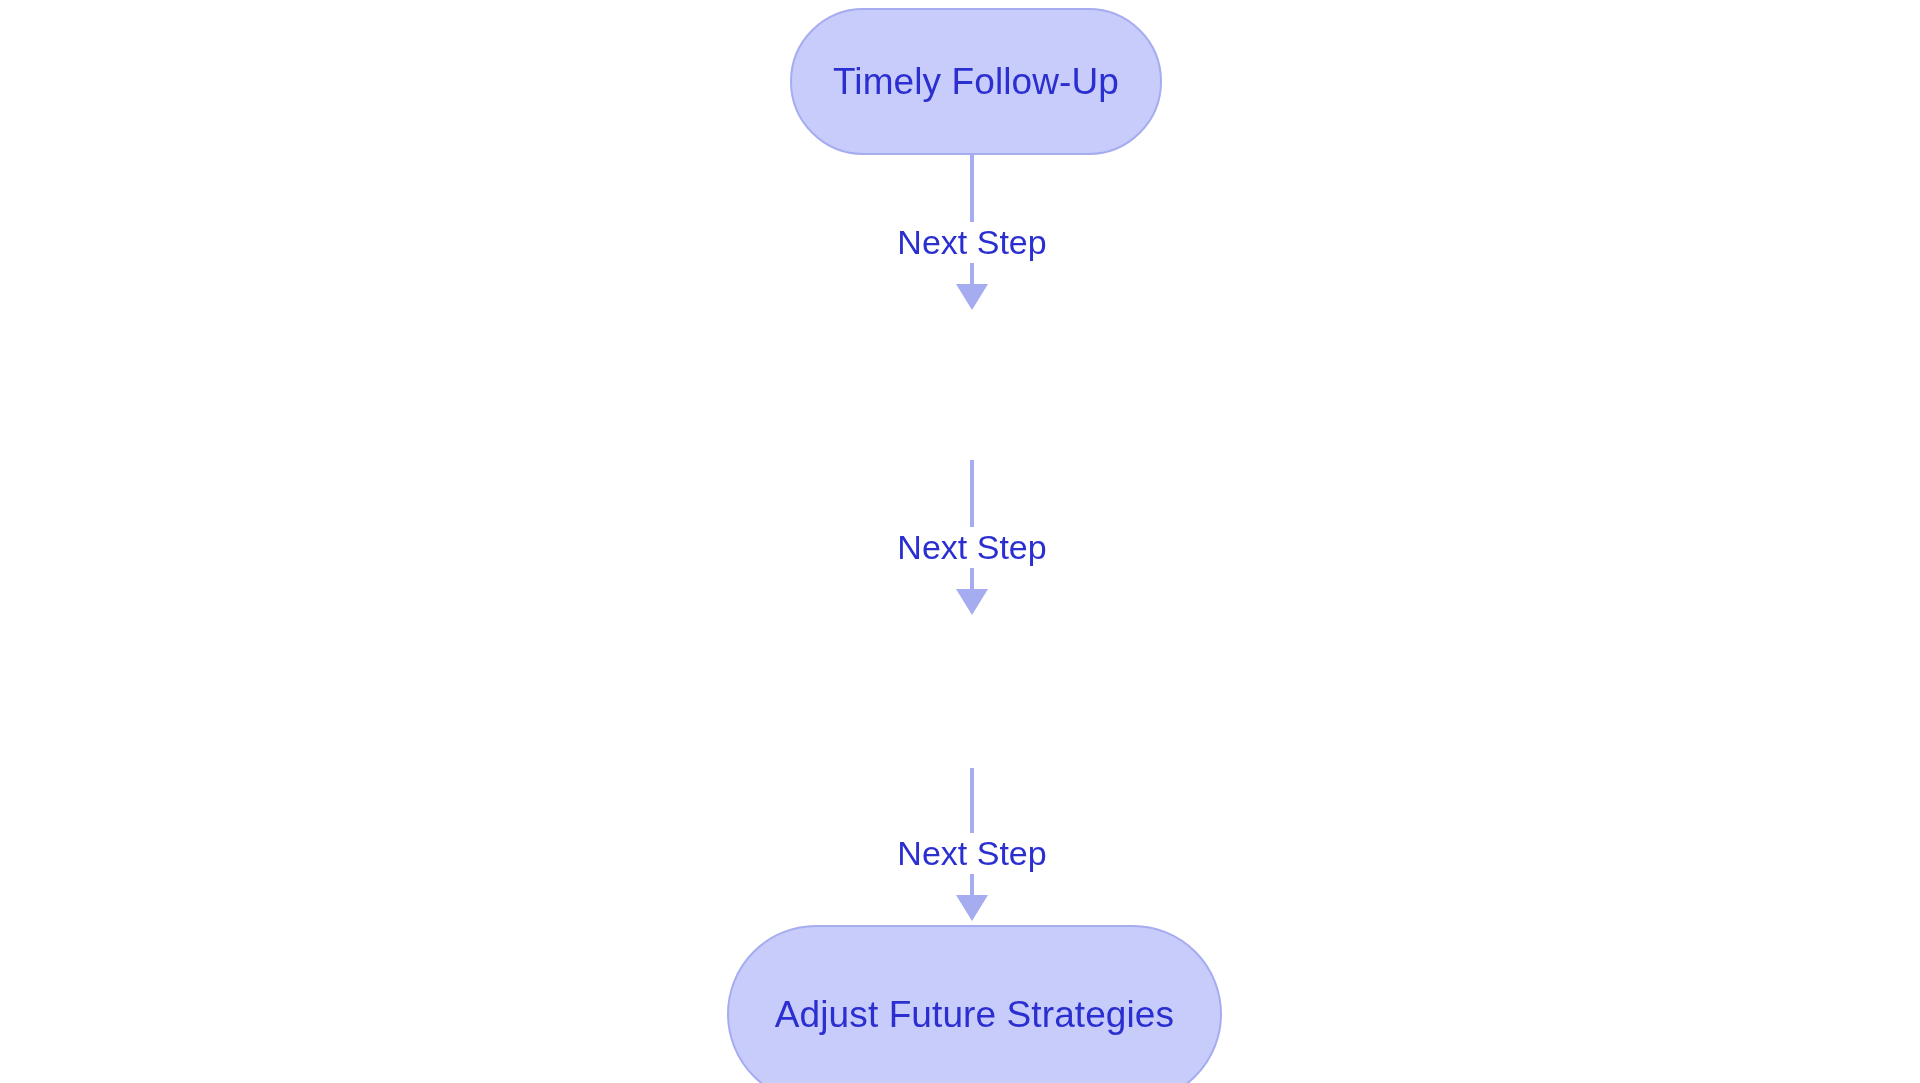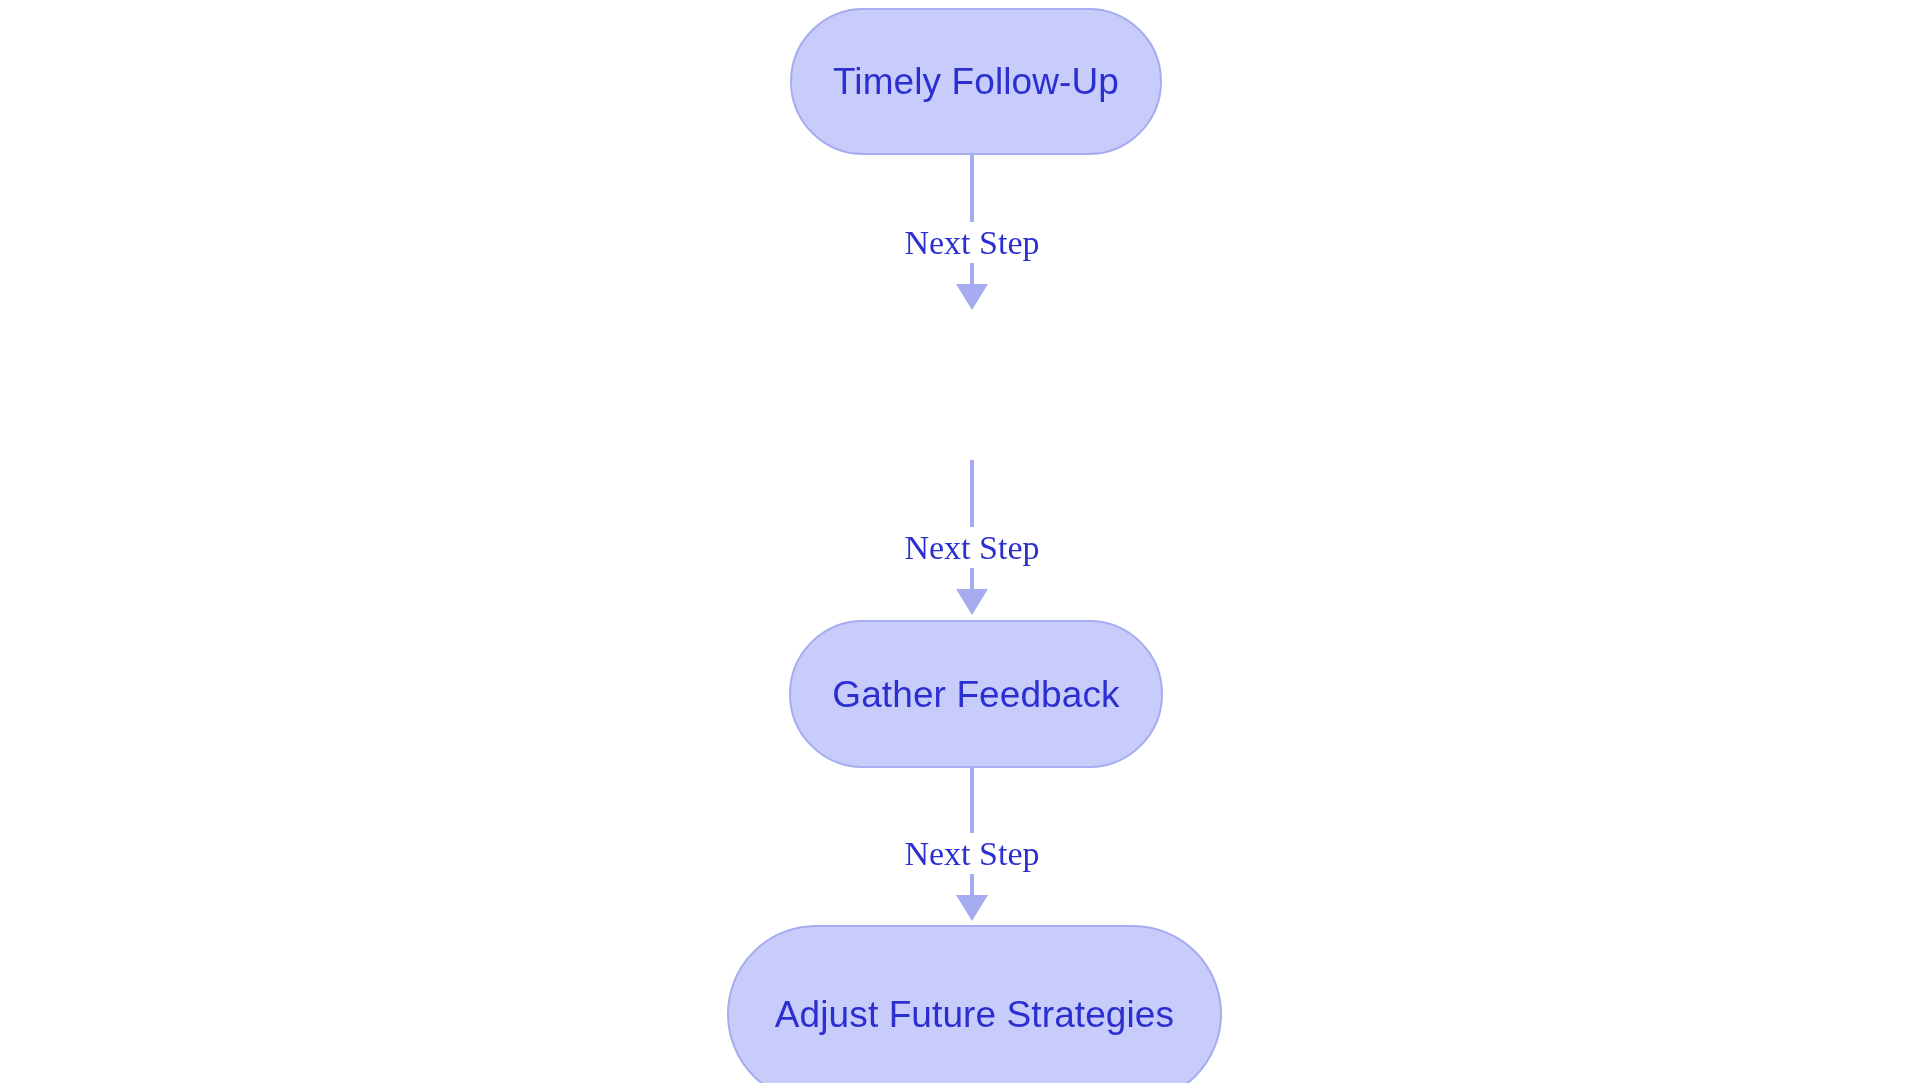--- a/index.html
+++ b/index.html
@@ -89,21 +89,21 @@
   #edge-arrow-1 { top: 284px; }
   #edge-line-2 { top: 460px; height: 145px; }
   #edge-arrow-2 { top: 589px; }
   #edge-line-3 { top: 768px; height: 146px; }
   #edge-arrow-3 { top: 895px; }
 
   
   .edge-label {
     position: absolute;
     color: #2b2fd0;
-    font-family: Liberation Serif, serif;
+    font-family: Liberation Sans, sans-serif;
     font-size: 34px;
     font-weight: 400;
     white-space: nowrap;
     background: #ffffff;
     padding: 2px 6px;
     line-height: 1.1;
     z-index: 4;
     transform: translateX(-50%);
   }
   #edge-label-1 { left: 972px; top: 222px; }
@@ -125,21 +125,18 @@
 
   <div class="edge-line" id="edge-line-3"></div>
   <div class="edge-arrow" id="edge-arrow-3"></div>
   <div class="edge-label" id="edge-label-3">Next Step</div>
 
   <div class="node" id="node-timely-follow-up">
     <span class="node-label">Timely Follow-Up</span>
   </div>
 
 
-  <div class="node" id="node-gather-feedback">
-    <span class="node-label">Gather Feedback</span>
-  </div>
 
   <div class="node" id="node-adjust-future-strategies">
     <span class="node-label">Adjust Future Strategies</span>
   </div>
 
 </div>
 
 </body></html>

